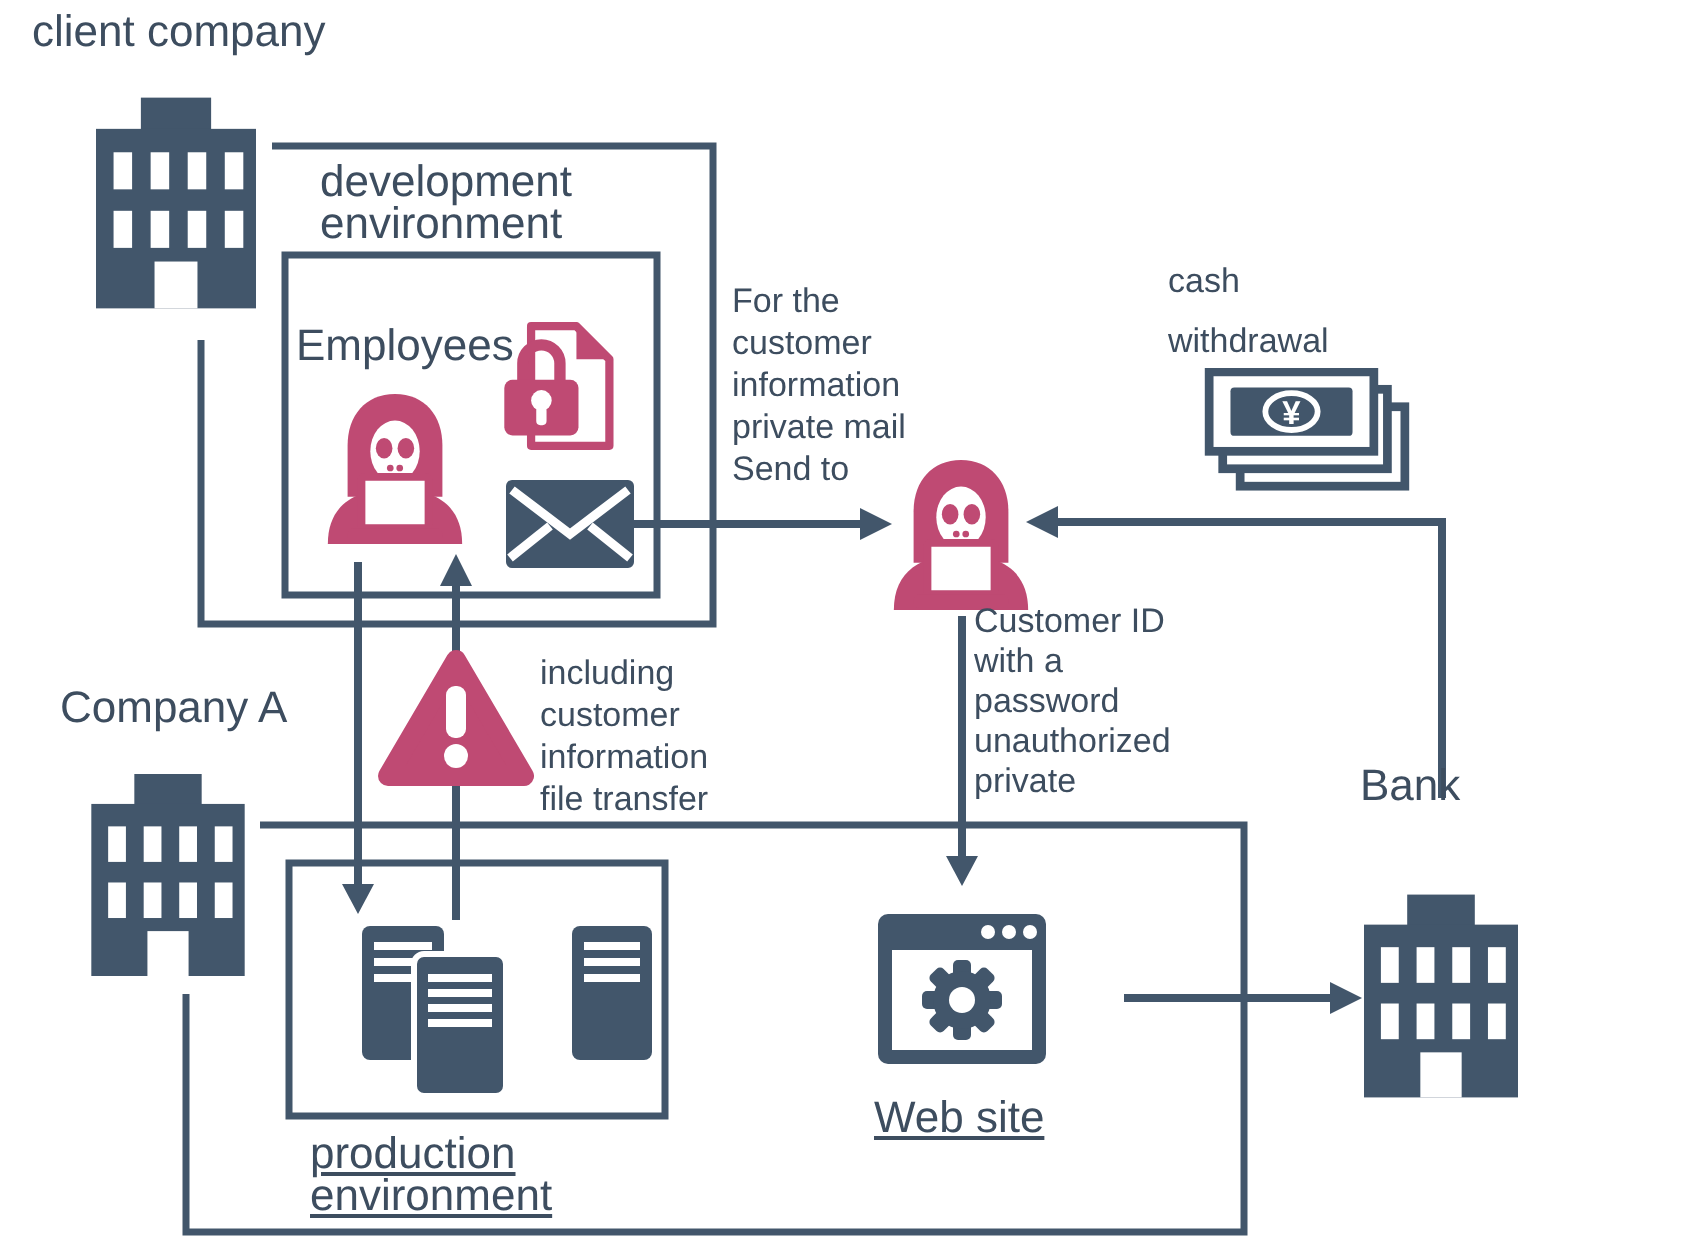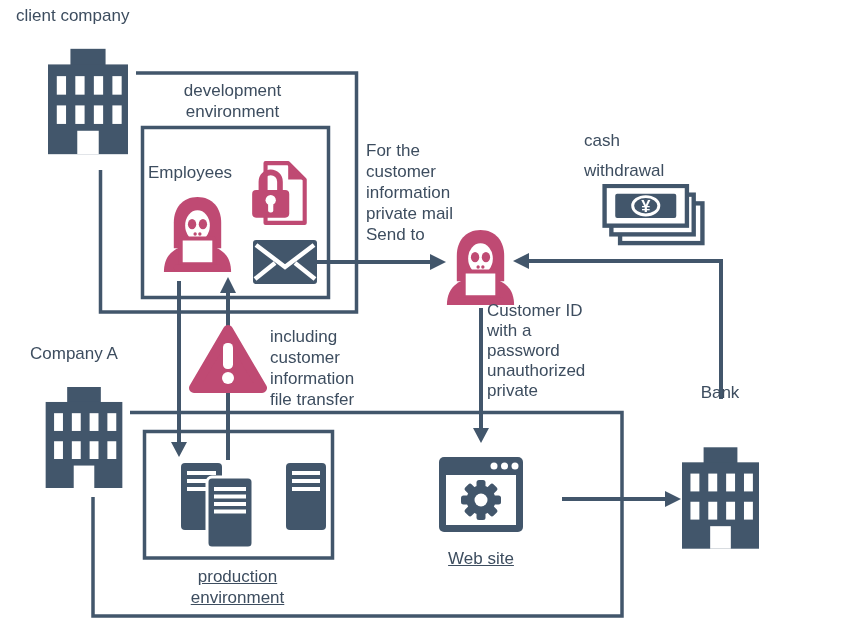--- a/index.html
+++ b/index.html
@@ -1,22 +1,22 @@
 <!DOCTYPE html>
 <html><head>
 <meta charset="utf-8">
 <style>
   html,body{margin:0;padding:0;background:#ffffff;}
   .canvas{
     position:relative;width:850px;height:625px;background:#ffffff;overflow:hidden;
     font-family:"Liberation Sans",sans-serif;color:#3d4d5f;
   }
   .lbl{position:absolute;white-space:pre-line;line-height:21px;font-size:17px;}
-  .lbl.big{font-size:17px;}
-  .lbl.center{text-align:center;}
+  .lbl.big{font-size:22px;}
+  .lbl.center{text-align:left;}
   .icon{position:absolute;}
   .icon svg{display:block;width:100%;height:100%;}
   #wires{position:absolute;left:0;top:0;}
 </style>
 </head>
 <body>
 
 <div class="canvas">
 
   <svg id="wires" width="850" height="625" viewBox="0 0 850 625">

